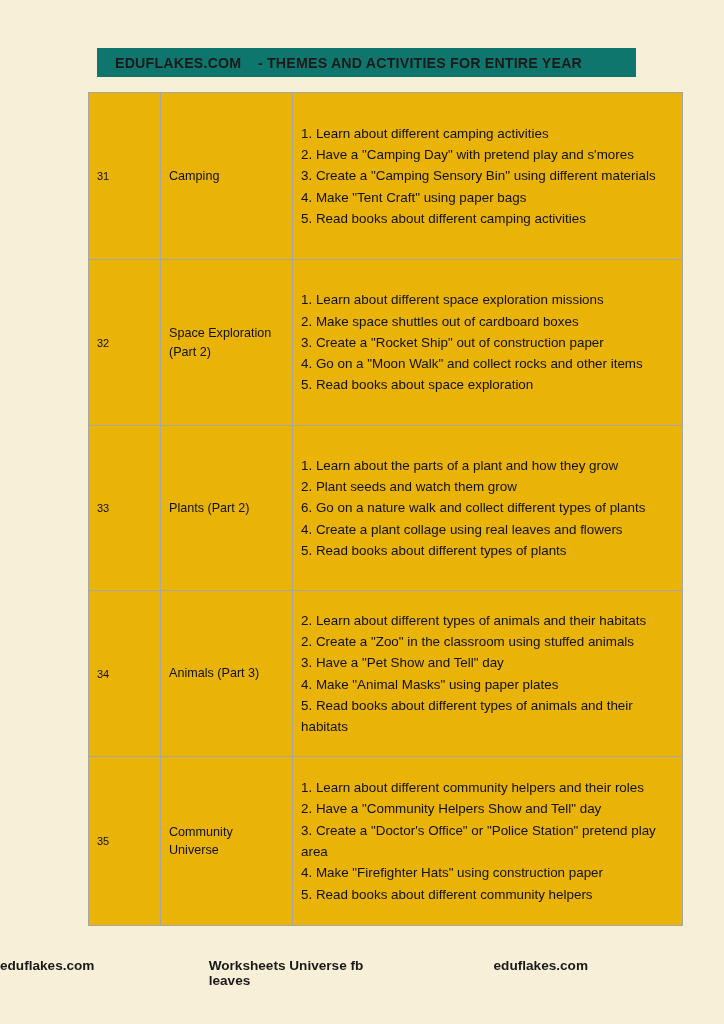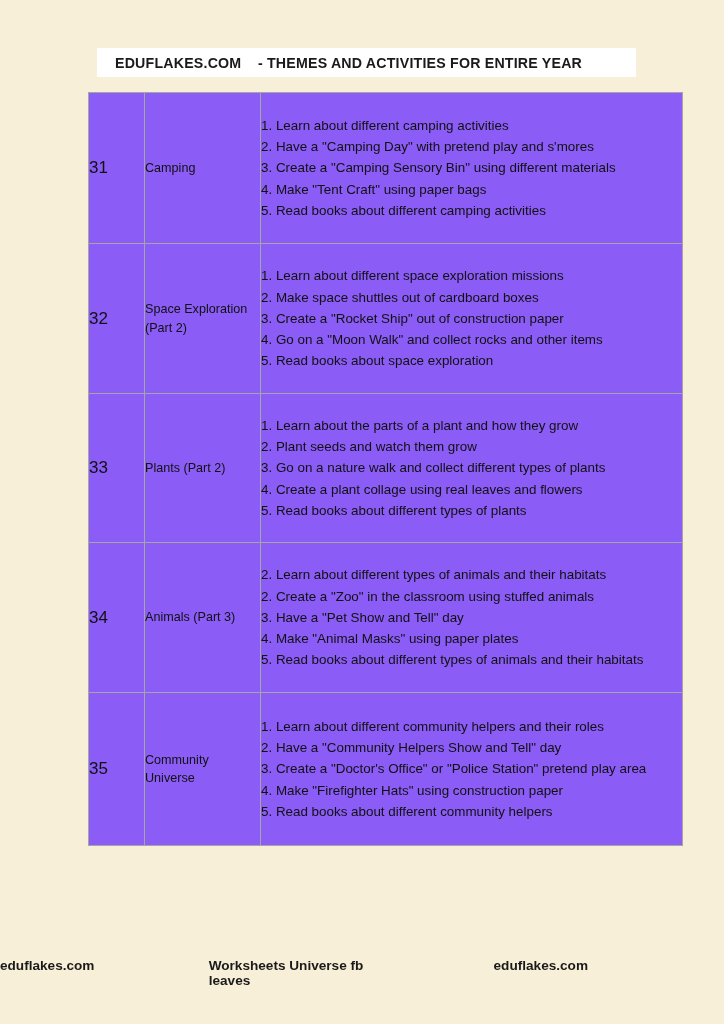--- a/index.html
+++ b/index.html
@@ -15,21 +15,21 @@
     position: relative;
   }
 
   
   #header-banner {
     position: absolute;
     left: 97px;
     top: 48px;
     width: 539px;
     height: 29px;
-    background: #ffffff;
+    background: #0f766e;
     display: flex;
     align-items: center;
     box-sizing: border-box;
     padding-left: 18px;
   }
   #header-banner .title-text {
     font-size: 14.2px;
     font-weight: bold;
     color: #1a1a1a;
     letter-spacing: 0.2px;
@@ -42,27 +42,27 @@
     left: 88px;
     top: 92px;
     width: 595px;
     border-collapse: collapse;
     table-layout: fixed;
     background: #ffffff;
   }
   #themes-table td {
     border: 1px solid #a6a6a6;
     vertical-align: middle;
-    background: #8b5cf6;
-    padding: 0;
+    background: #eab308;
+    padding: 8px;
   }
   td.col-num {
     width: 55px;
     padding-left: 12px;
-    font-size: 17px;
+    font-size: 11px;
     color: #111;
   }
   td.col-theme {
     width: 115px;
     padding-left: 10px;
     padding-right: 6px;
     font-size: 12.6px;
     color: #111;
     line-height: 1.45;
   }
@@ -148,21 +148,21 @@
     <tr data-row="33">
       <td class="col-num">
         <span>33</span>
       </td>
       <td class="col-theme">
         <span>Plants (Part 2)</span>
       </td>
       <td class="col-activities">
         <div class="activity-line">1. Learn about the parts of a plant and how they grow</div>
         <div class="activity-line">2. Plant seeds and watch them grow</div>
-        <div class="activity-line">3. Go on a nature walk and collect different types of plants</div>
+        <div class="activity-line">6. Go on a nature walk and collect different types of plants</div>
         <div class="activity-line">4. Create a plant collage using real leaves and flowers</div>
         <div class="activity-line">5. Read books about different types of plants</div>
       </td>
     </tr>
 
     <tr data-row="34">
       <td class="col-num">
         <span>34</span>
       </td>
       <td class="col-theme">

